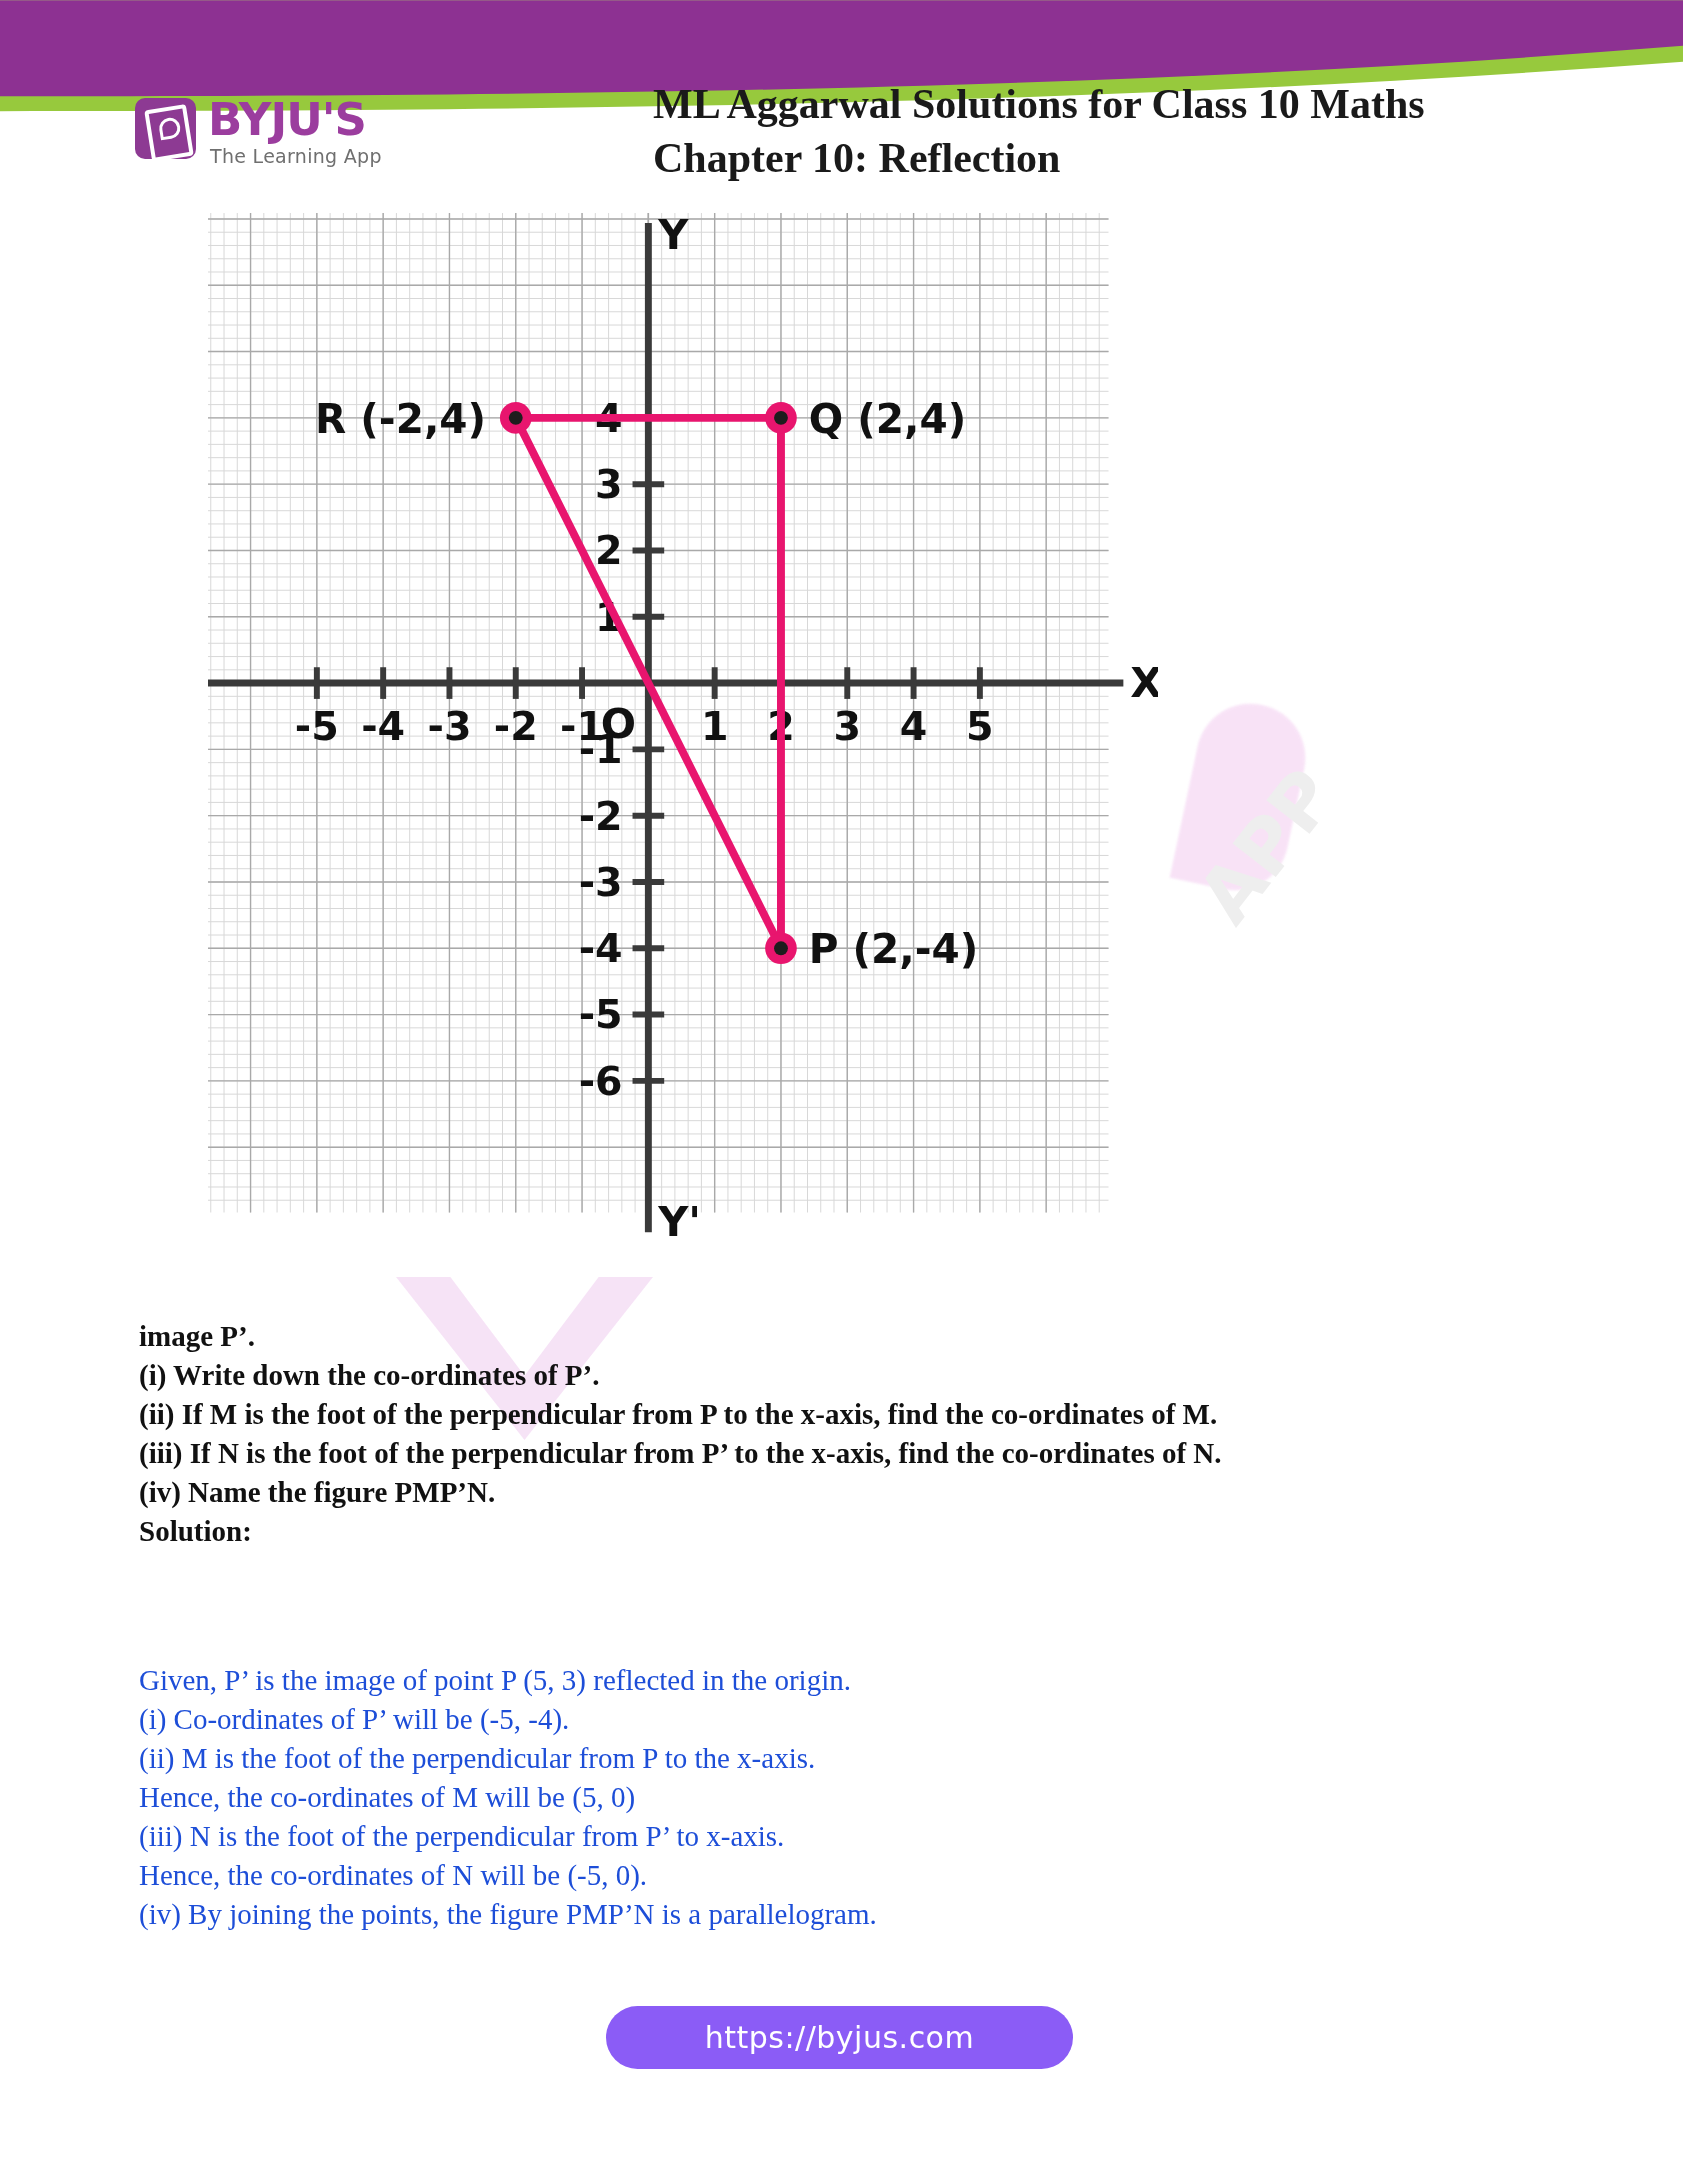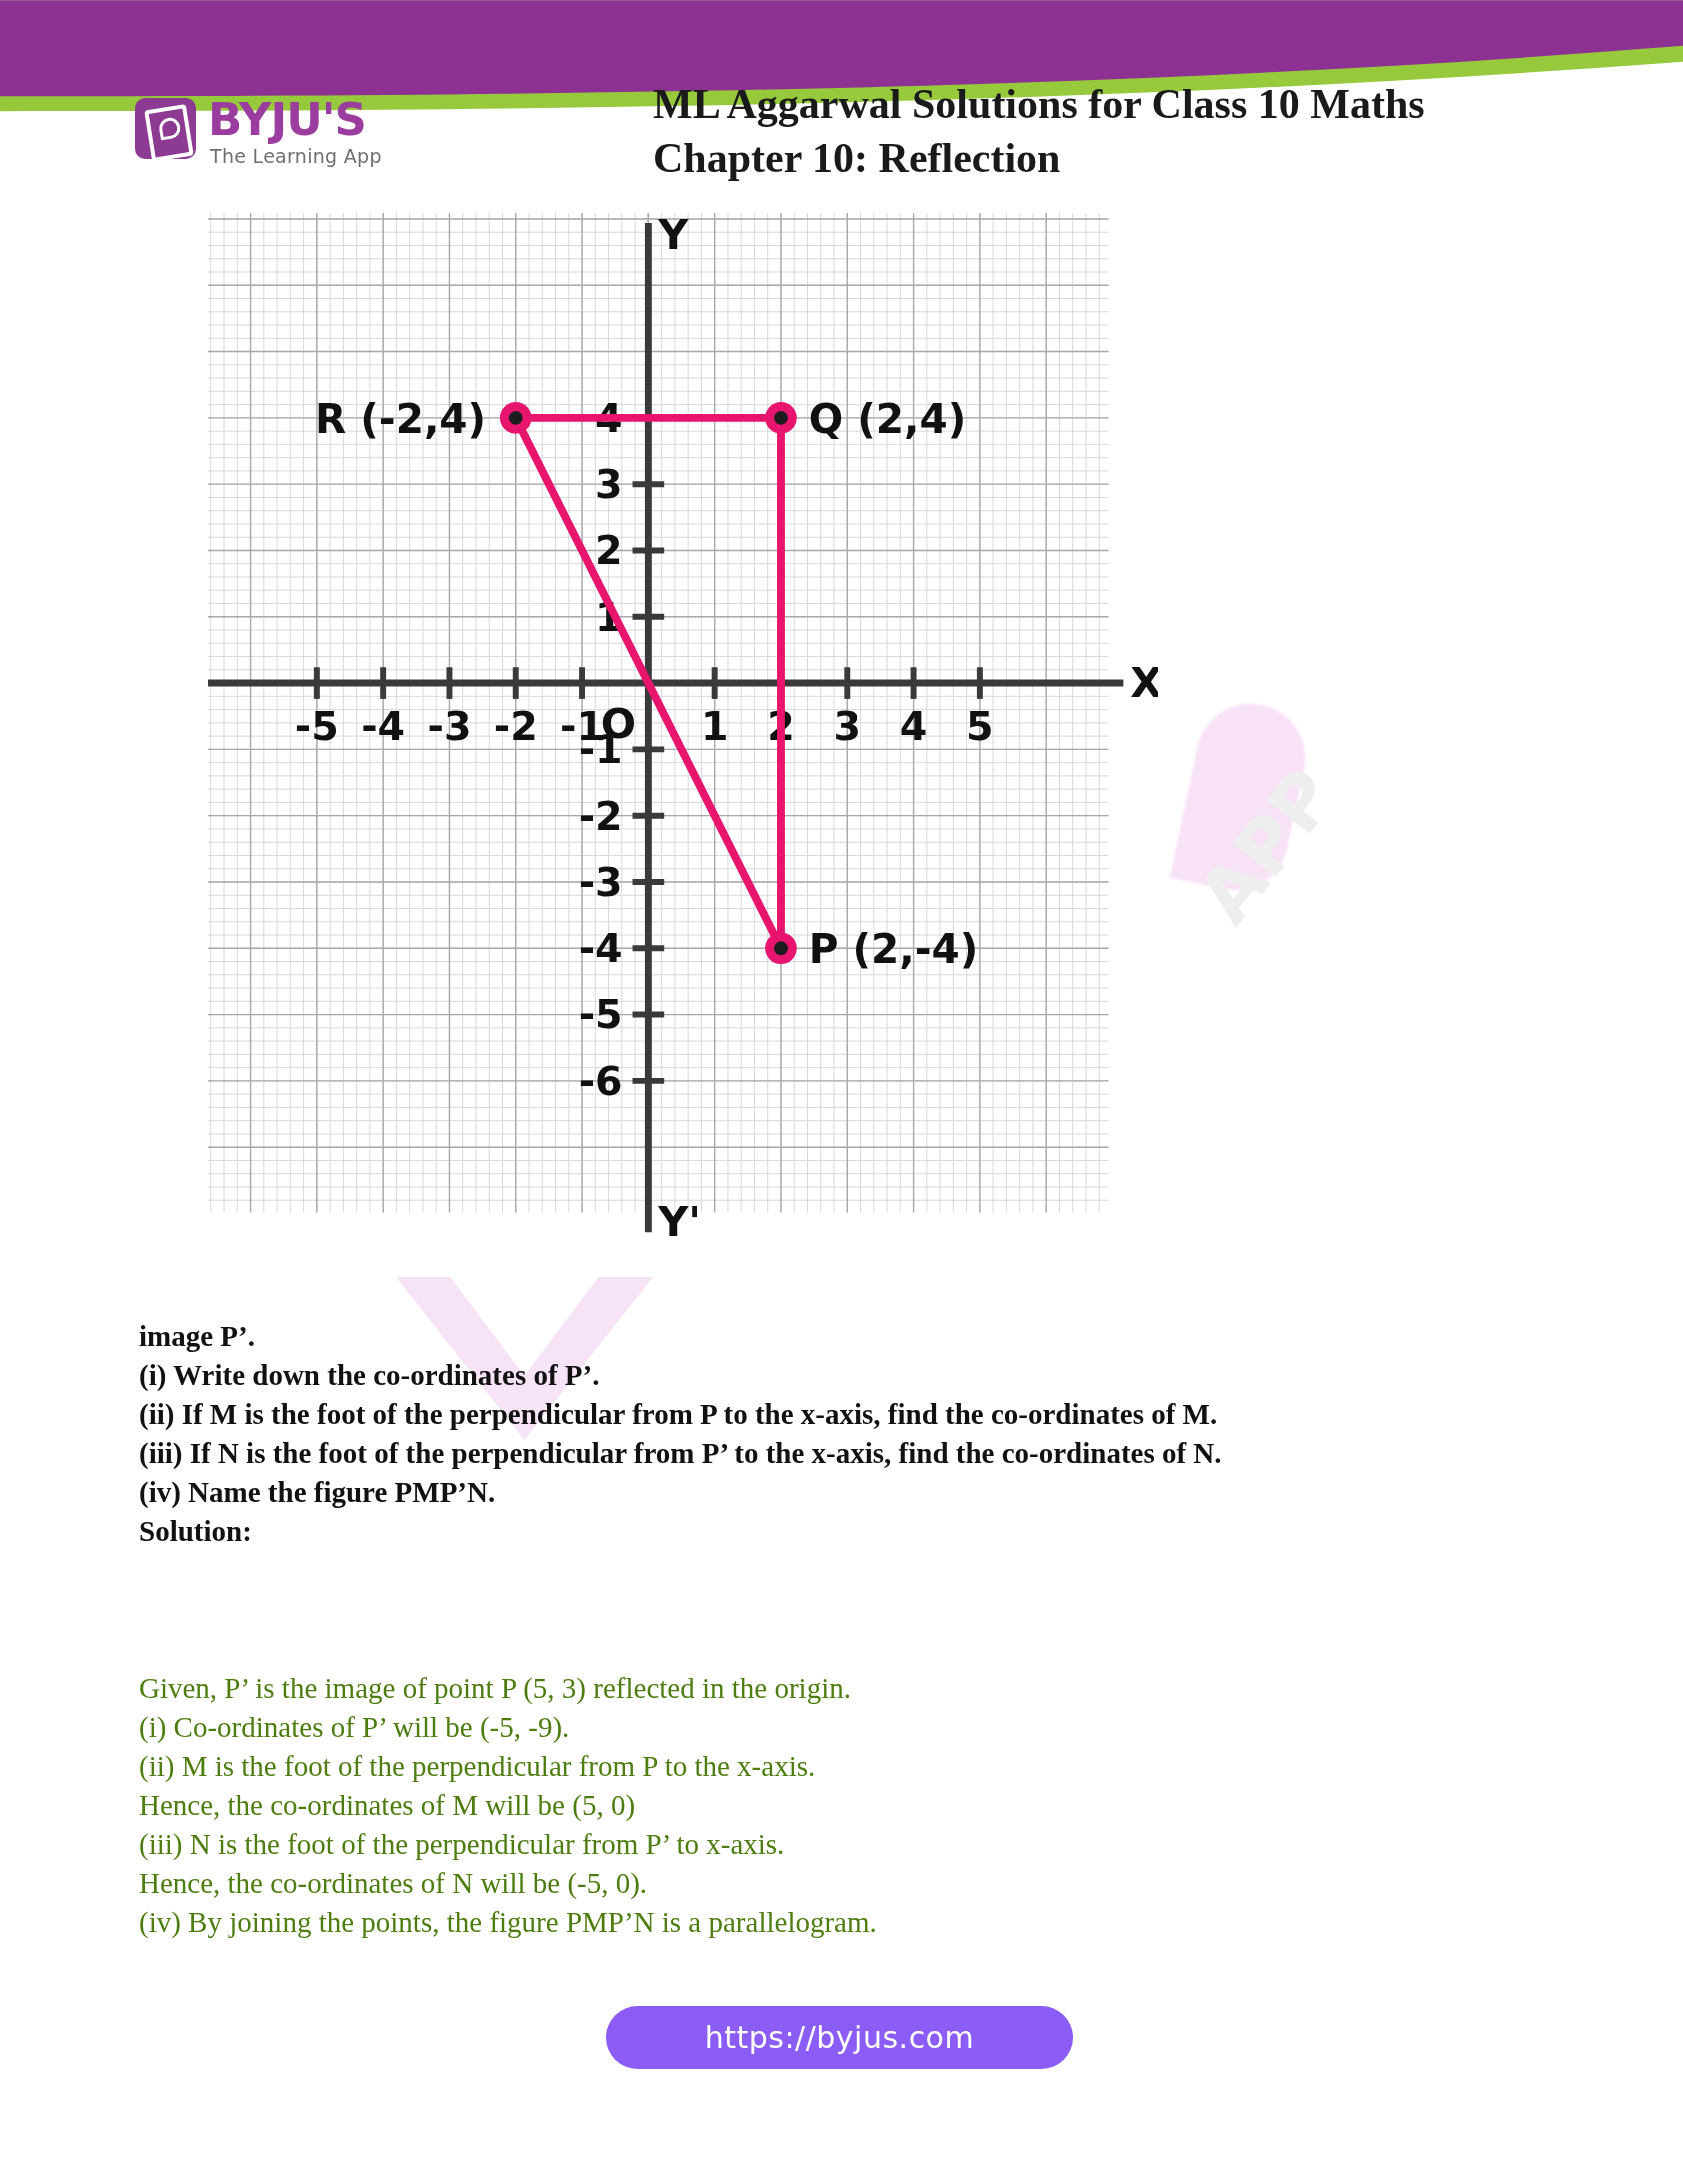--- a/index.html
+++ b/index.html
@@ -74,21 +74,21 @@
 
   
   #question{
     position:absolute;left:139px;top:1317px;width:1327px;
     font-family:"Liberation Serif",serif;
     font-weight:bold;font-size:29px;color:#111;line-height:39px;
   }
   #solution{
     position:absolute;left:139px;top:1661px;width:1327px;
     font-family:"Liberation Serif",serif;
-    font-size:29px;color:#4d7c0f;line-height:39px;margin-top:8px;
+    font-size:29px;color:#1d4ed8;line-height:39px;
   }
   .ln{display:block;white-space:pre-wrap;}
 
   
   #footer-btn{
     position:absolute;left:606px;top:2006px;width:467px;height:63px;
     background:#8b5cf6;border-radius:34px;
     display:flex;align-items:center;justify-content:center;
     font-family:"DejaVu Sans",sans-serif;font-size:30px;color:#ffffff;
     letter-spacing:0.5px;
@@ -380,21 +380,21 @@
     <span class="ln">image P’.</span>
     <span class="ln">(i) Write down the co-ordinates of P’.</span>
     <span class="ln">(ii) If M is the foot of the perpendicular from P to the x-axis, find the co-ordinates of M.</span>
     <span class="ln">(iii) If N is the foot of the perpendicular from P’ to the x-axis, find the co-ordinates of N.</span>
     <span class="ln">(iv) Name the figure PMP’N.</span>
     <span class="ln">Solution:</span>
   </div>
 
 <div id="solution">
     <span class="ln">Given, P’ is the image of point P (5, 3) reflected in the origin.</span>
-    <span class="ln">(i) Co-ordinates of P’ will be (-5, -9).</span>
+    <span class="ln">(i) Co-ordinates of P’ will be (-5, -4).</span>
     <span class="ln">(ii) M is the foot of the perpendicular from P to the x-axis.</span>
     <span class="ln">Hence, the co-ordinates of M will be (5, 0)</span>
     <span class="ln">(iii) N is the foot of the perpendicular from P’ to x-axis.</span>
     <span class="ln">Hence, the co-ordinates of N will be (-5, 0).</span>
     <span class="ln">(iv) By joining the points, the figure PMP’N is a parallelogram.</span>
   </div>
 
 <div id="footer-btn">
   <span>https://byjus.com</span>
 </div>

